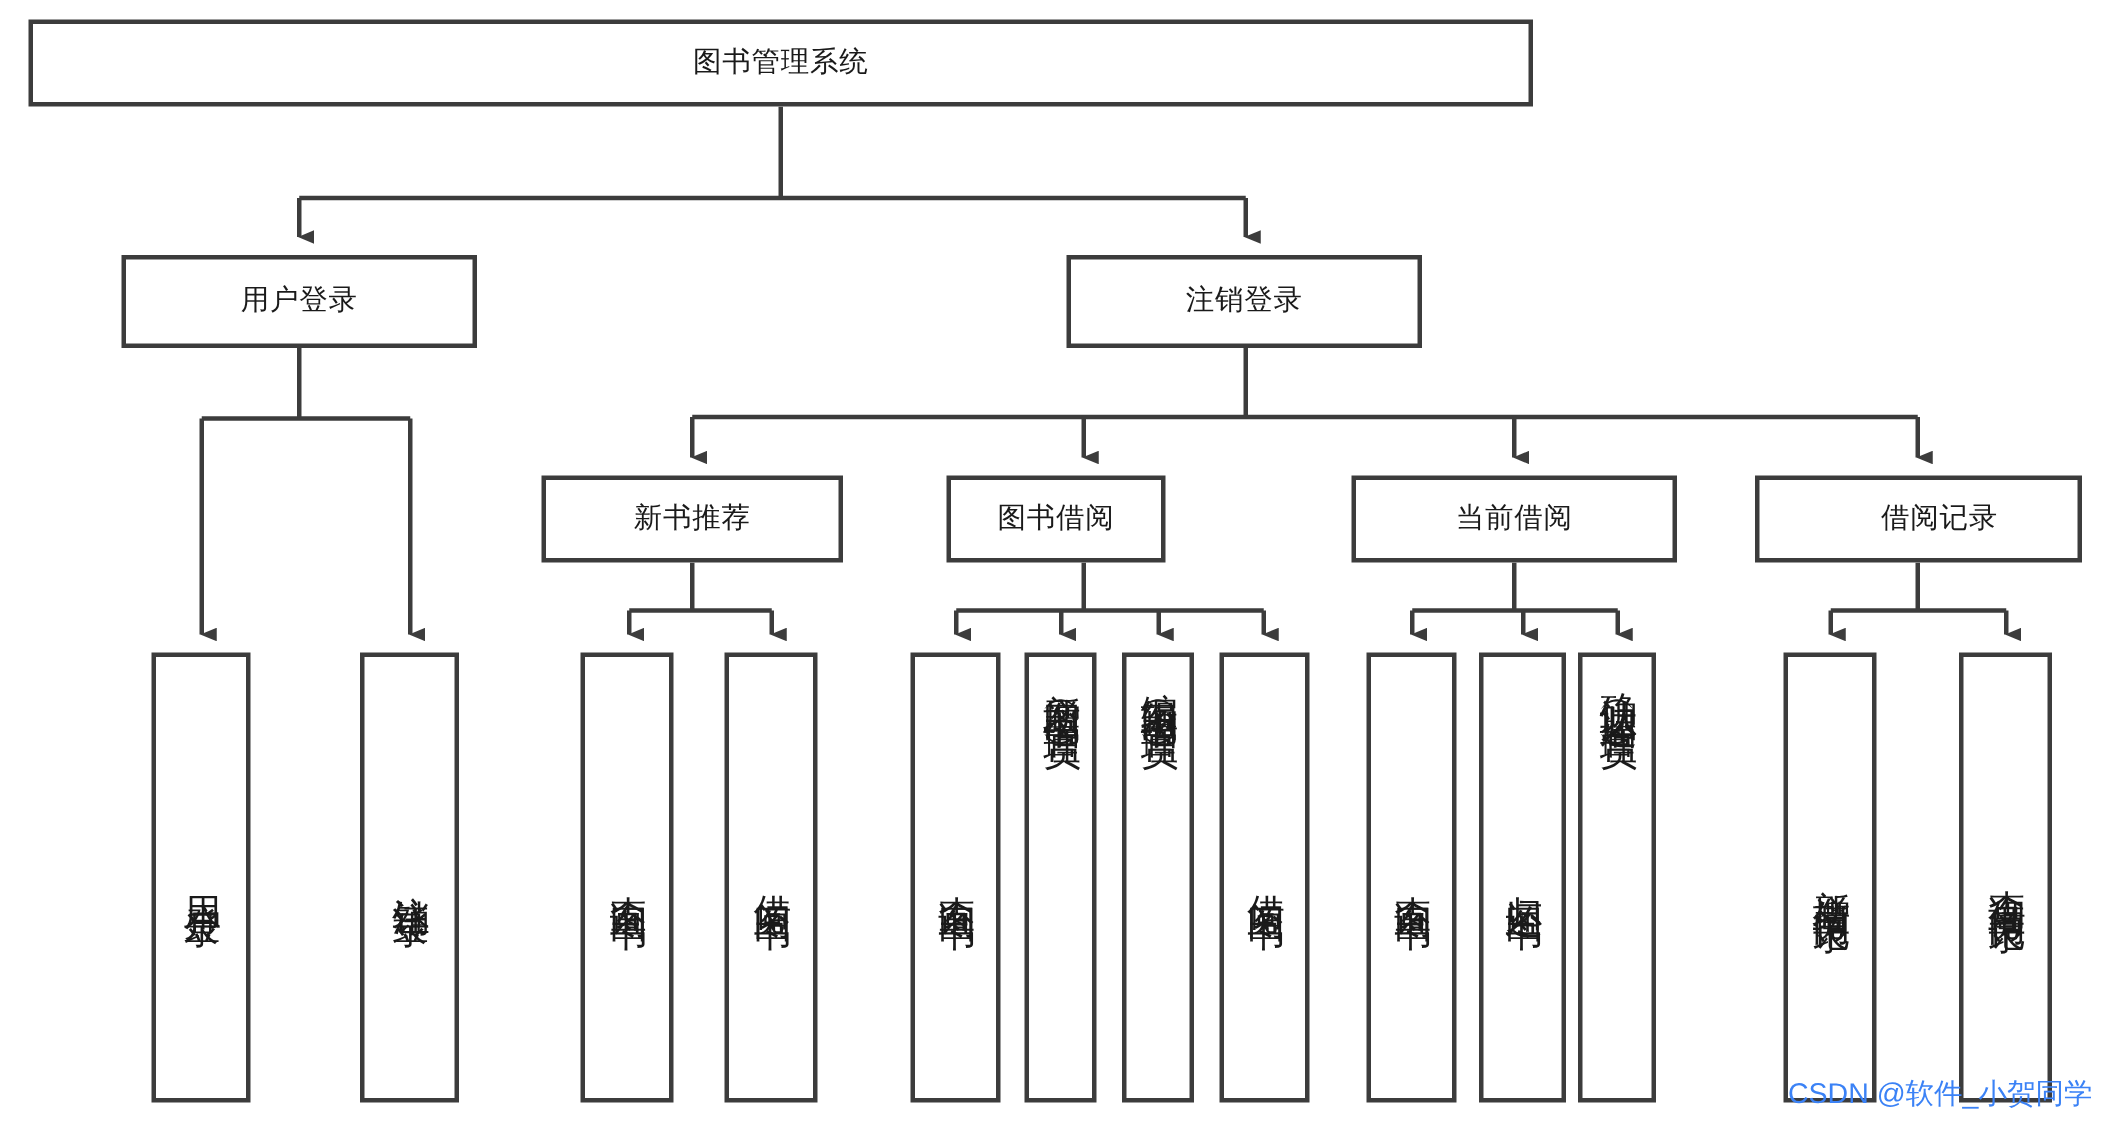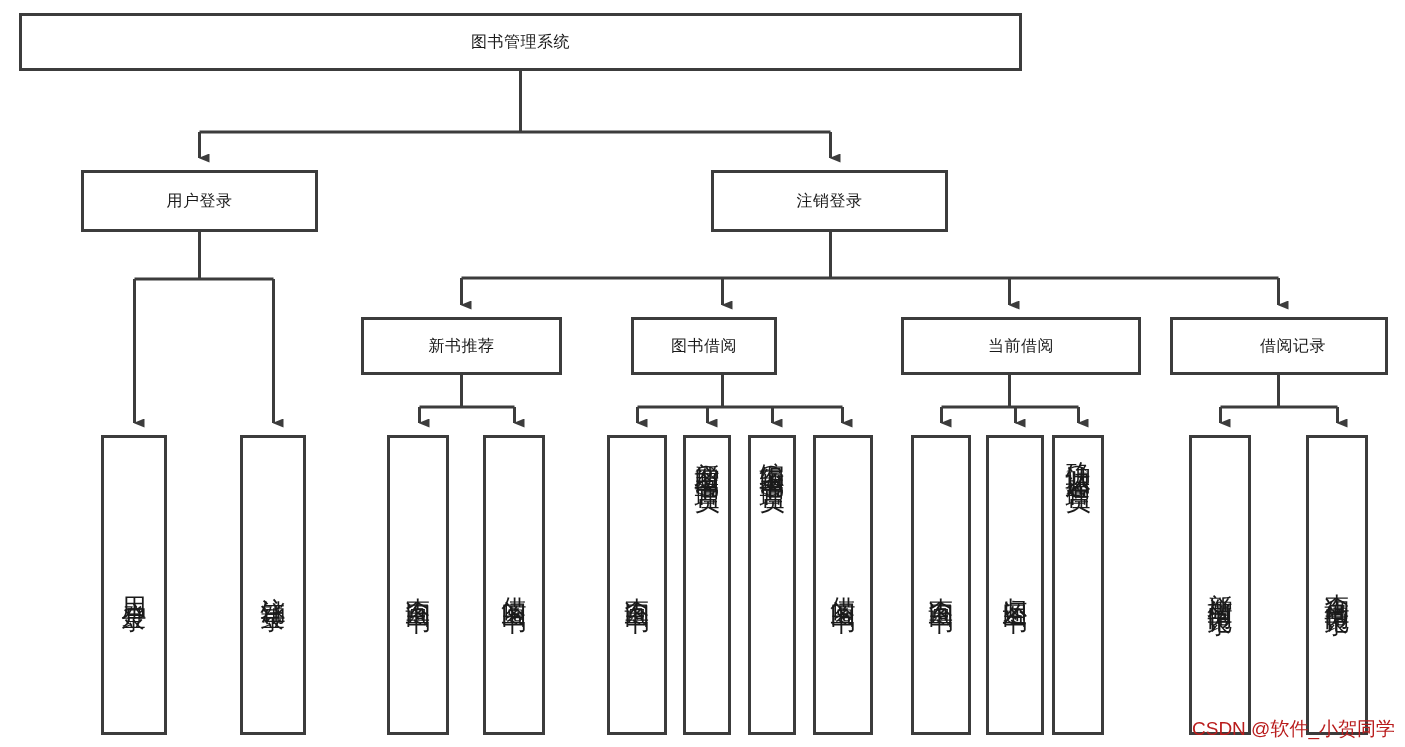--- a/index.html
+++ b/index.html
@@ -31,21 +31,21 @@
     box-sizing: border-box;
     background: #ffffff;
     border: 3px solid #3c3c3c;
     display: flex;
     align-items: center;
     justify-content: center;
     z-index: 2;
   }
   .node .label {
     color: #1a1a1a;
-    font-size: 16px;
+    font-size: 19px;
     line-height: 1.18;
     letter-spacing: 0.5px;
     white-space: nowrap;
     text-align: center;
   }
   
   .node.vert {
     align-items: flex-start;
     justify-content: center;
     padding-top: 4px;
@@ -138,21 +138,21 @@
   <div class="node" id="node-l2-1" style="left: 711px; top: 170px; width: 237px; height: 62px; border-color: rgb(60, 60, 60); background: rgb(255, 255, 255);">
     <span class="label">注销登录</span>
   </div>
 
   <div class="node" id="node-l3-0" style="left: 361px; top: 317px; width: 201px; height: 58px; border-color: rgb(60, 60, 60); background: rgb(255, 255, 255);">
     <span class="label">新书推荐</span>
   </div>
   <div class="node" id="node-l3-1" style="left: 631px; top: 317px; width: 146px; height: 58px; border-color: rgb(60, 60, 60); background: rgb(255, 255, 255);">
     <span class="label">图书借阅</span>
   </div>
-  <div class="node" id="node-l3-2" style="left: 901px; top: 317px; width: 240px; height: 58px; border-color: rgb(60, 60, 60); background: rgb(255, 255, 255);">
+  <div class="node" id="node-l3-2" style="left: 901px; top: 317px; width: 217px; height: 58px; border-color: rgb(60, 60, 60); background: rgb(255, 255, 255);">
     <span class="label">当前借阅</span>
   </div>
   <div class="node" id="node-l3-3" style="left: 1170px; top: 317px; width: 218px; height: 58px; border-color: rgb(60, 60, 60); background: rgb(255, 255, 255); padding-left: 28px;">
     <span class="label">借阅记录</span>
   </div>
 
   <div class="node vert mid" id="node-leaf-0" style="left: 101px; top: 435px; width: 66px; height: 300px; border-color: rgb(60, 60, 60); background: rgb(255, 255, 255);">
     <span class="label">用户登录</span>
   </div>
   <div class="node vert mid" id="node-leaf-1" style="left: 240px; top: 435px; width: 66px; height: 300px; border-color: rgb(60, 60, 60); background: rgb(255, 255, 255);">
@@ -185,15 +185,15 @@
   <div class="node vert" id="node-leaf-10" style="left: 1052px; top: 435px; width: 52px; height: 300px; border-color: rgb(60, 60, 60); background: rgb(255, 255, 255);">
     <span class="label">确认归还（管理员）</span>
   </div>
   <div class="node vert mid" id="node-leaf-11" style="left: 1189px; top: 435px; width: 62px; height: 300px; border-color: rgb(60, 60, 60); background: rgb(255, 255, 255);">
     <span class="label">新增借阅记录</span>
   </div>
   <div class="node vert mid" id="node-leaf-12" style="left: 1306px; top: 435px; width: 62px; height: 300px; border-color: rgb(60, 60, 60); background: rgb(255, 255, 255);">
     <span class="label">查询借阅记录</span>
   </div>
 
-  <div class="watermark" id="watermark" style="left: 1192px; top: 716px; color: #b91c1c;">CSDN @软件_小贺同学</div>
+  <div class="watermark" id="watermark" style="left: 1192px; top: 716px; color: #3b82f6;">CSDN @软件_小贺同学</div>
 
 </div>
 
 </body></html>

